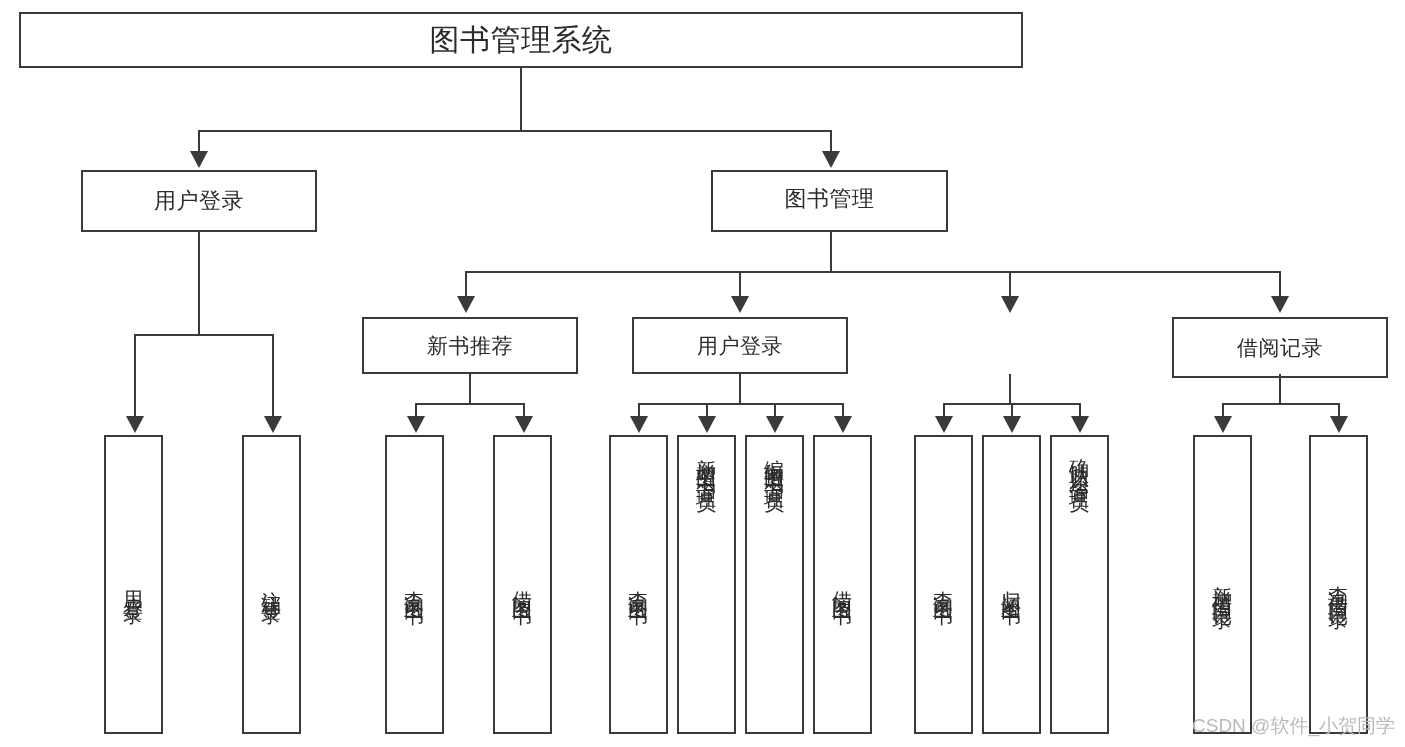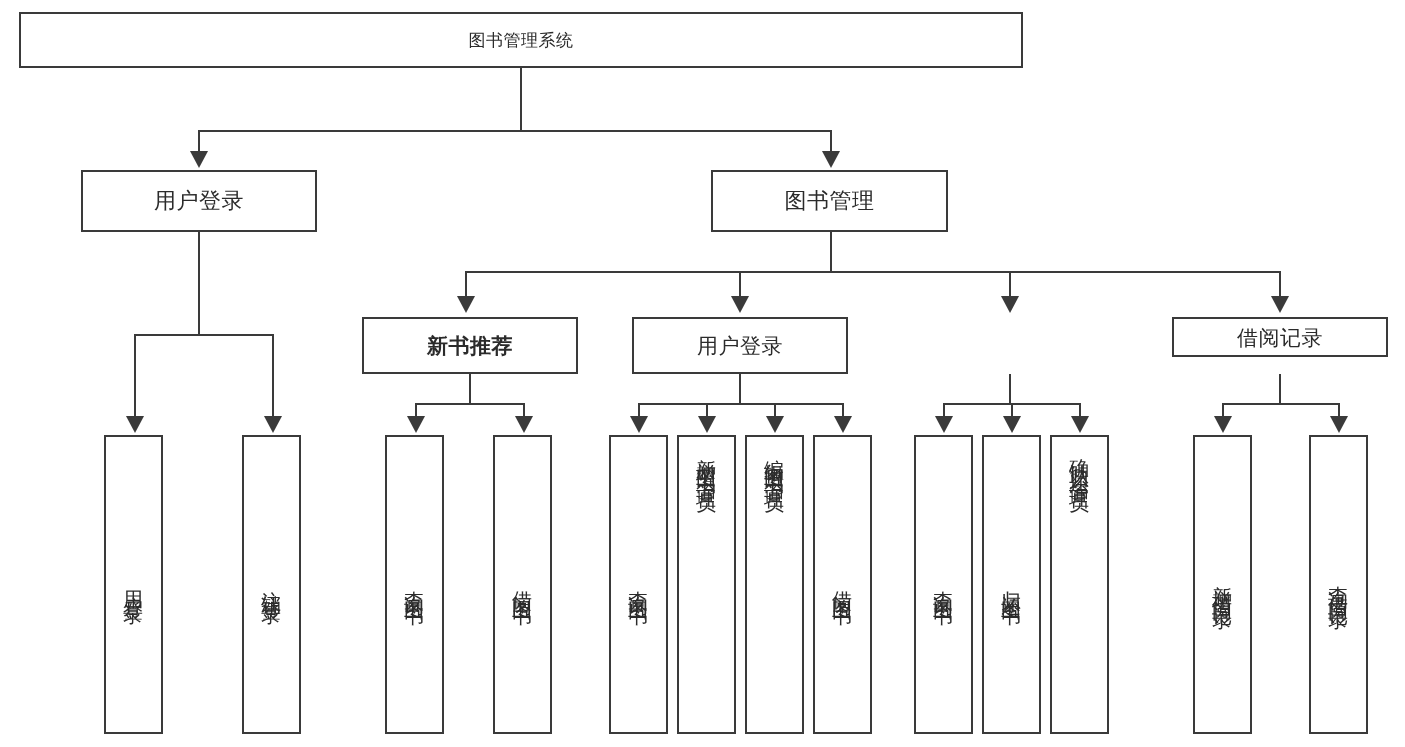--- a/index.html
+++ b/index.html
@@ -21,21 +21,21 @@
   .node {
     position: absolute;
     box-sizing: border-box;
     background: #ffffff;
     border: 2px solid #3a3a3a;
     display: flex;
     align-items: center;
     justify-content: center;
     color: #2b2b2b;
   }
-  .node.root    { font-size: 17px; }
+  .node.root    { font-size: 30px; }
   .node.level2  { font-size: 22px; }
   .node.level3  { font-size: 21px; }
   .node.leaf    { font-size: 20px; }
 
   .node .label {
     line-height: 1.0;
     letter-spacing: 0.5px;
     white-space: nowrap;
   }
   
@@ -95,21 +95,21 @@
   <div class="hline" style="left:198px; top:130px; width:634px;"></div>
 
   <div class="vline" style="left:198px; top:130px; height:24px;"></div>
   <div class="arrow" style="left:190px; top:151px;"></div>
   <div class="vline" style="left:830px; top:130px; height:24px;"></div>
   <div class="arrow" style="left:822px; top:151px;"></div>
 
   <div class="node level2" style="left:81px; top:170px; width:236px; height:62px;">
     <span class="label">用户登录</span>
   </div>
-  <div class="node level2" style="left:711px; top:170px; width:237px; height:62px;">
+  <div class="node level2" style="left:711px; top:170px; width:237px; height:62px;font-family:Liberation Mono, monospace;">
     <span class="label">图书管理</span>
   </div>
 
   <div class="vline" style="left:198px; top:232px; height:103px;"></div>
   <div class="hline" style="left:134px; top:334px; width:140px;"></div>
   <div class="vline" style="left:134px; top:334px; height:84px;"></div>
   <div class="arrow" style="left:126px; top:416px;"></div>
   <div class="vline" style="left:272px; top:334px; height:84px;"></div>
   <div class="arrow" style="left:264px; top:416px;"></div>
 
@@ -117,27 +117,27 @@
   <div class="hline" style="left:465px; top:271px; width:816px;"></div>
   <div class="vline" style="left:465px; top:271px; height:27px;"></div>
   <div class="arrow" style="left:457px; top:296px;"></div>
   <div class="vline" style="left:739px; top:271px; height:27px;"></div>
   <div class="arrow" style="left:731px; top:296px;"></div>
   <div class="vline" style="left:1009px; top:271px; height:27px;"></div>
   <div class="arrow" style="left:1001px; top:296px;"></div>
   <div class="vline" style="left:1279px; top:271px; height:27px;"></div>
   <div class="arrow" style="left:1271px; top:296px;"></div>
 
-  <div class="node level3" style="left:362px; top:317px; width:216px; height:57px;font-weight:bold;">
+  <div class="node level3" style="left:362px; top:317px; width:216px; height:57px;">
     <span class="label">新书推荐</span>
   </div>
   <div class="node level3" style="left:632px; top:317px; width:216px; height:57px;">
     <span class="label">用户登录</span>
   </div>
-  <div class="node level3" style="left:1172px; top:317px; width:216px; height:40px;">
+  <div class="node level3" style="left:1172px; top:317px; width:216px; height:61px;">
     <span class="label">借阅记录</span>
   </div>
 
   <div class="vline" style="left:469px; top:374px; height:30px;"></div>
   <div class="hline" style="left:415px; top:403px; width:108px;"></div>
   <div class="vline" style="left:415px; top:403px; height:15px;"></div>
   <div class="arrow" style="left:407px; top:416px;"></div>
   <div class="vline" style="left:523px; top:403px; height:15px;"></div>
   <div class="arrow" style="left:515px; top:416px;"></div>
 
@@ -205,14 +205,15 @@
     <span class="label">确认归还（管理员）</span>
   </div>
 
   <div class="node leaf center-v" style="left:1193px; top:435px; width:59px; height:299px;">
     <span class="label">新增借阅记录</span>
   </div>
   <div class="node leaf center-v" style="left:1309px; top:435px; width:59px; height:299px;">
     <span class="label">查询借阅记录</span>
   </div>
 
+  <div id="watermark" style="left:1192px; top:713px;">CSDN @软件_小贺同学</div>
 
 </div>
 
 </body></html>

